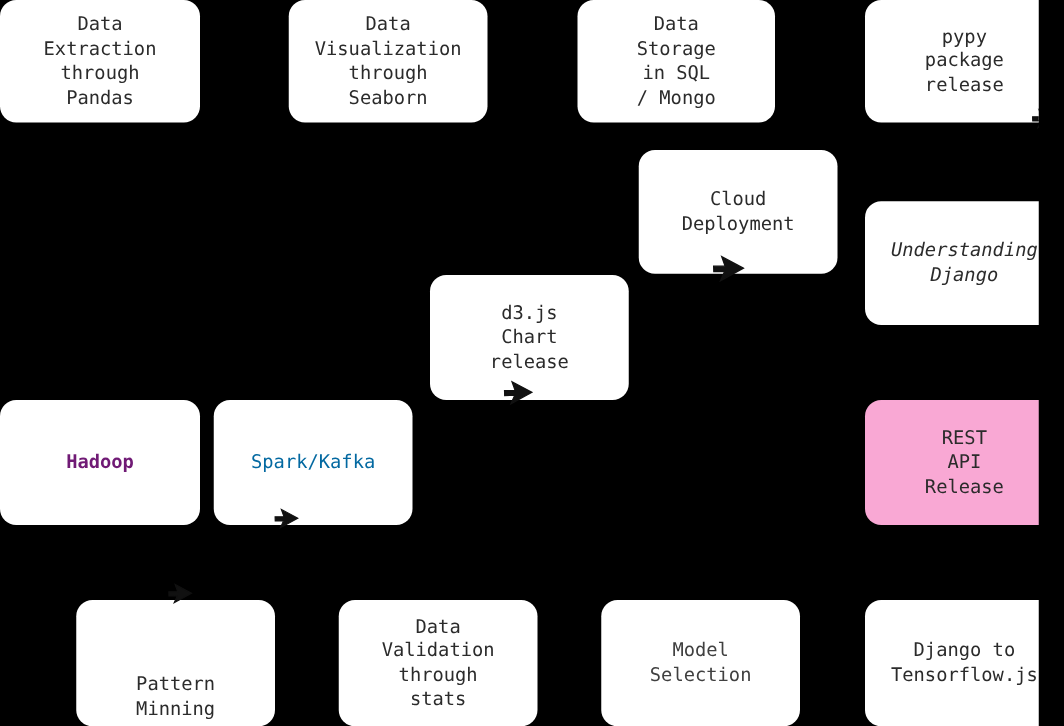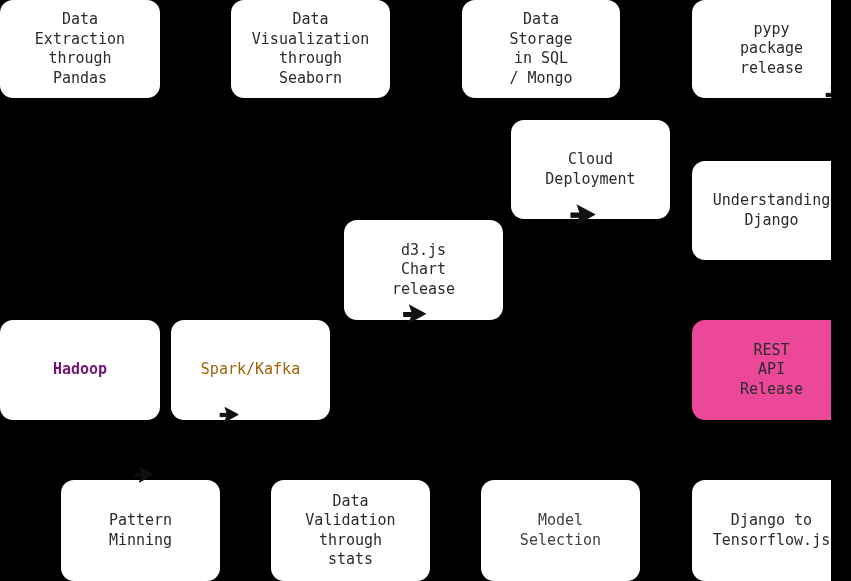--- a/index.html
+++ b/index.html
@@ -68,41 +68,41 @@
     </div>
     <div class="card" style="left: 692px; top: 0px; width: 159px; height: 98px; background: rgb(255, 255, 255);">
       <span class="card-label" style="color: rgb(43, 43, 43);">pypy
 package
 release</span>
     </div>
     <div class="card" style="left: 511px; top: 120px; width: 159px; height: 99px; background: rgb(255, 255, 255);">
       <span class="card-label" style="color: rgb(43, 43, 43);">Cloud
 Deployment</span>
     </div>
-    <div class="card" style="left: 692px; top: 161px; width: 159px; height: 99px; background: rgb(255, 255, 255);">
+    <div class="card" style="left: 692px; top: 161px; width: 159px; height: 99px; background: rgb(255, 255, 255); font-style: italic;">
       <span class="card-label" style="color: rgb(43, 43, 43);">Understanding
 Django</span>
     </div>
     <div class="card" style="left: 344px; top: 220px; width: 159px; height: 100px; background: rgb(255, 255, 255);">
       <span class="card-label" style="color: rgb(43, 43, 43);">d3.js
 Chart
 release</span>
     </div>
     <div class="card" style="left: 0px; top: 320px; width: 160px; height: 100px; background: rgb(255, 255, 255);">
       <span class="card-label" style="color: #701a75; font-weight: bold;">Hadoop</span>
     </div>
     <div class="card" style="left: 171px; top: 320px; width: 159px; height: 100px; background: rgb(255, 255, 255);">
-      <span class="card-label" style="color: #a16207;">Spark/Kafka</span>
+      <span class="card-label" style="color: #0369a1;">Spark/Kafka</span>
     </div>
-    <div class="card" style="left: 692px; top: 320px; width: 159px; height: 100px; background: #ec4899;">
+    <div class="card" style="left: 692px; top: 320px; width: 159px; height: 100px; background: #f9a8d4;">
       <span class="card-label" style="color: rgb(43, 43, 43);">REST
 API
 Release</span>
     </div>
-    <div class="card" style="left: 61px; top: 480px; width: 159px; height: 101px; background: rgb(255, 255, 255);">
+    <div class="card" style="left: 61px; top: 480px; width: 159px; height: 101px; background: rgb(255, 255, 255); align-items: flex-end;">
       <span class="card-label" style="color: rgb(43, 43, 43);">Pattern
 Minning</span>
     </div>
     <div class="card" style="left: 271px; top: 480px; width: 159px; height: 101px; background: rgb(255, 255, 255);">
       <span class="card-label" style="color: rgb(43, 43, 43);">Data
 Validation
 through
 stats</span>
     </div>
     <div class="card" style="left: 481px; top: 480px; width: 159px; height: 101px; background: rgb(255, 255, 255);">

